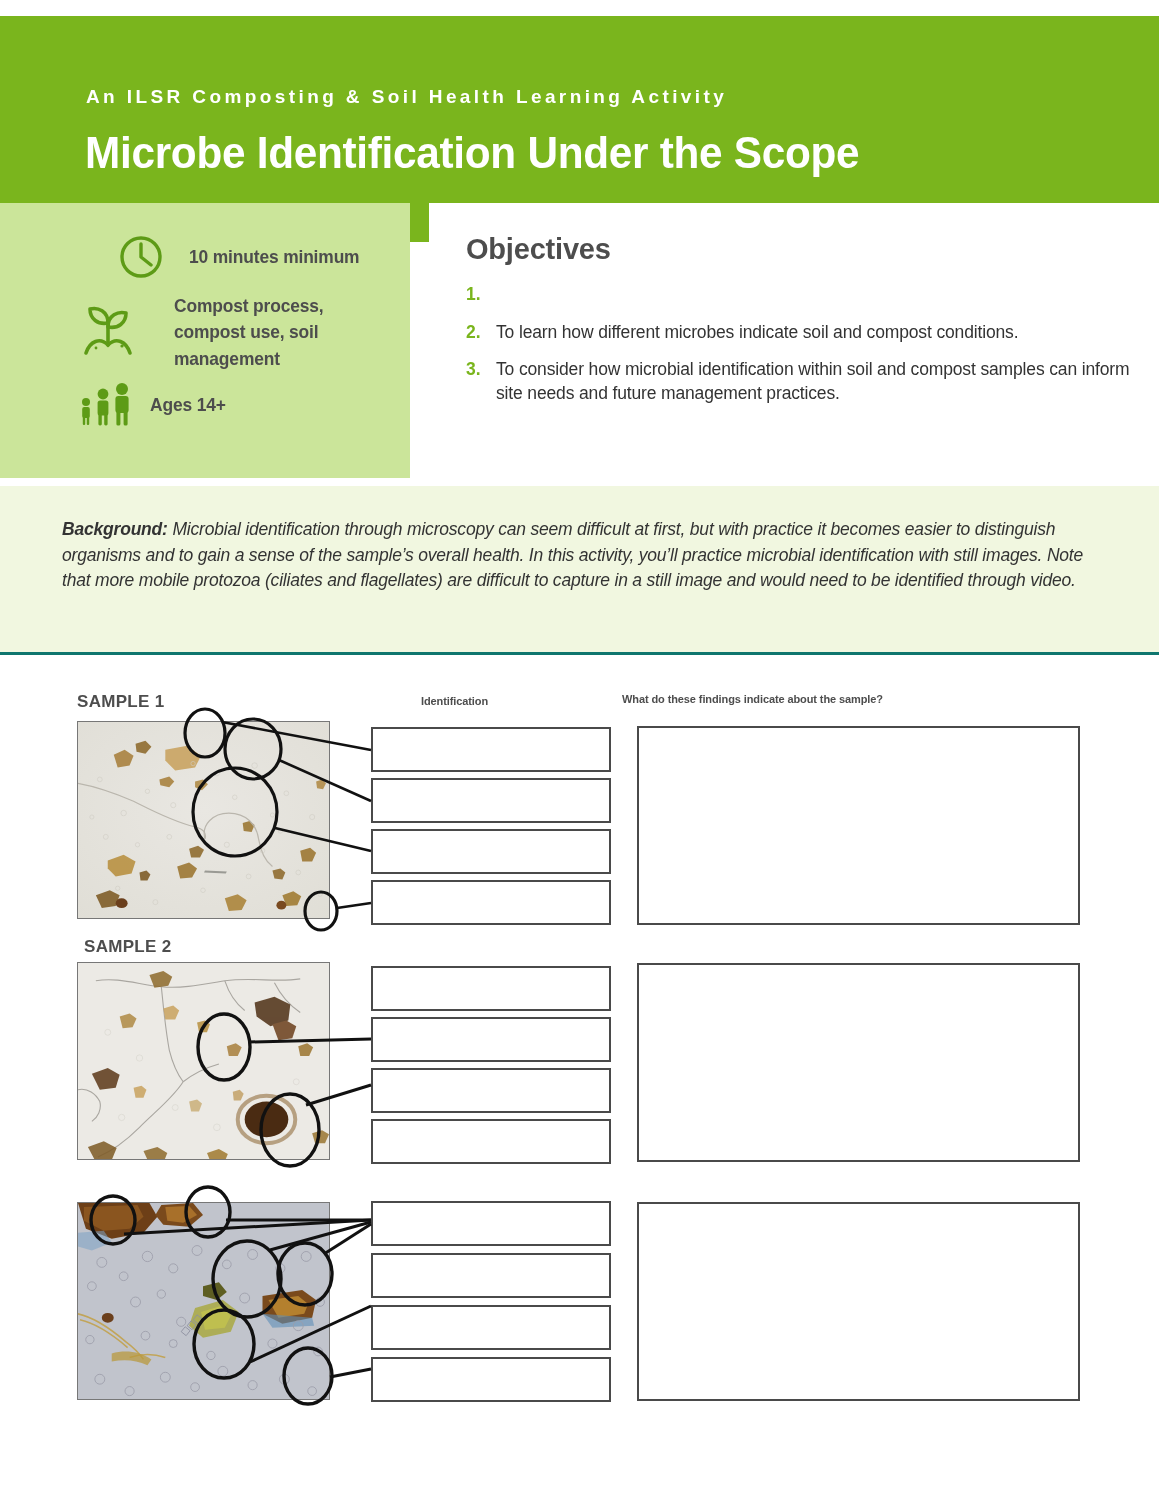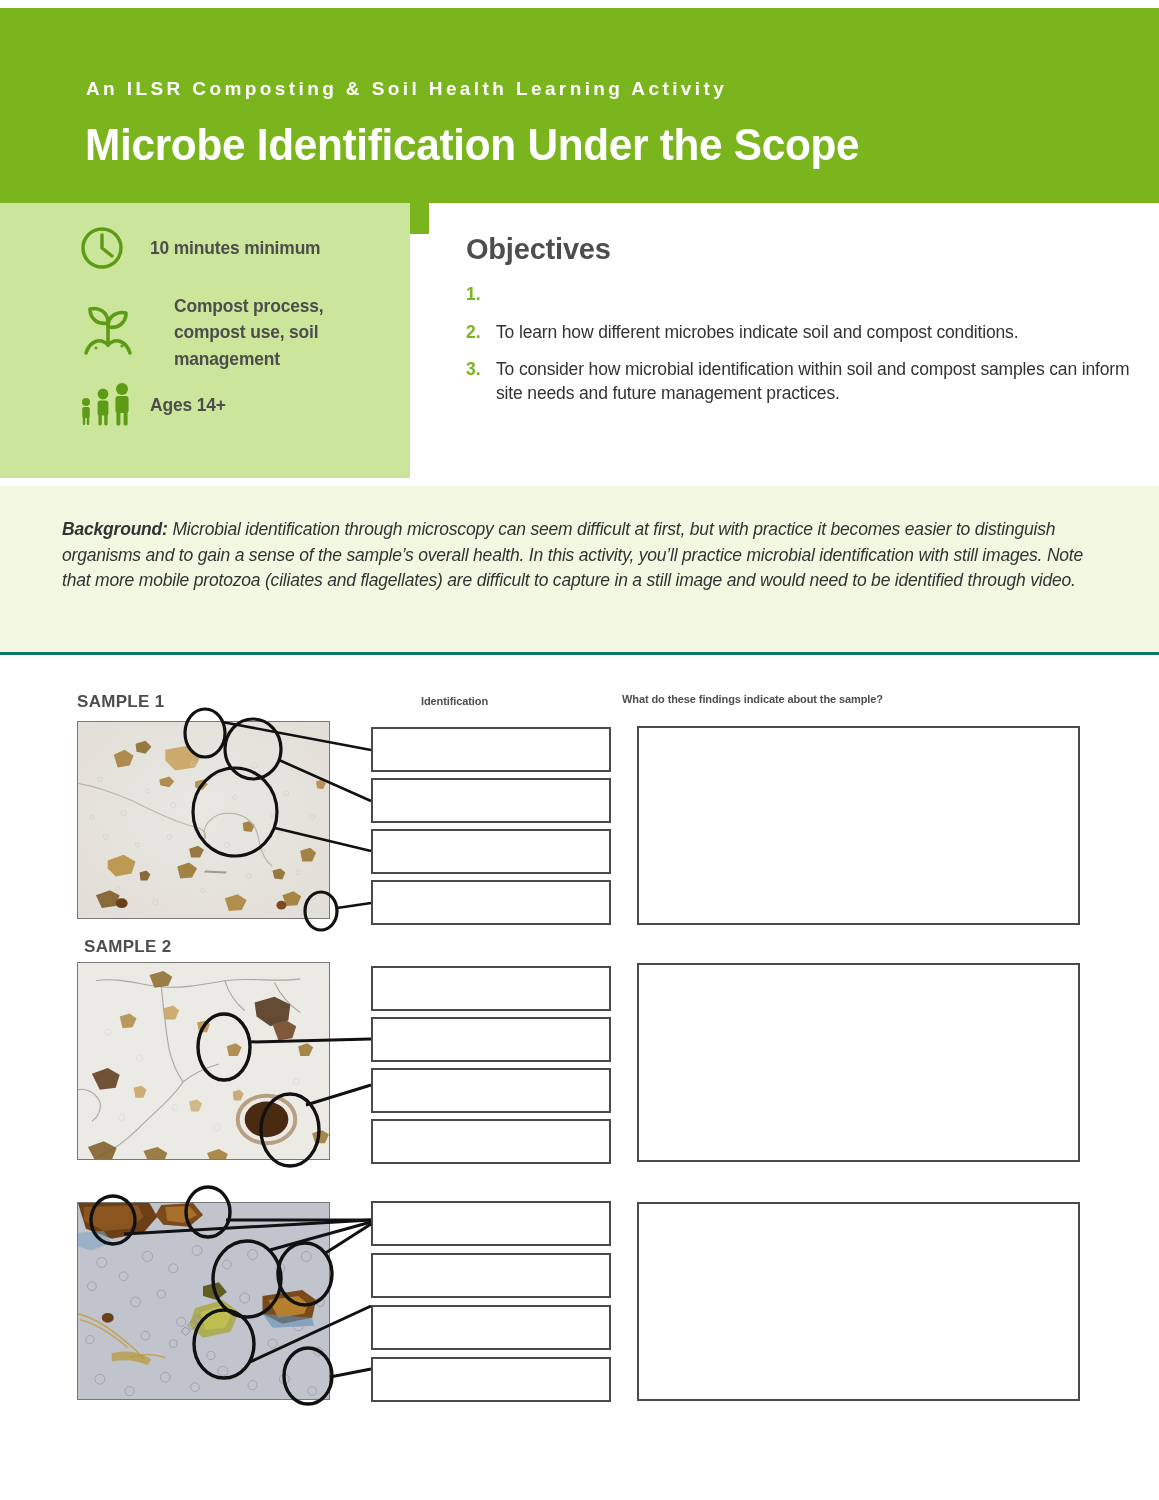--- a/index.html
+++ b/index.html
@@ -11,21 +11,21 @@
     width: 1159px;
     height: 1500px;
     position: relative;
     font-family: "Liberation Sans", sans-serif;
     overflow: hidden;
   }
 
   
   .header {
     position: absolute;
-    left: 0; top: 8px;
+    left: 0; top: 16px;
     width: 1159px;
     height: 226px;
     background: #7ab51d;
   }
   .header-eyebrow {
     position: absolute;
     left: 86px;
     top: 70px;
     color: #ffffff;
     font-size: 19px;
@@ -55,21 +55,21 @@
     height: 275px;
     background: #cbe59a;
   }
   .info-row {
     position: absolute;
     left: 0;
     width: 410px;
     display: flex;
     align-items: center;
   }
-  .info-row.r1 { top: 224px; }
+  .info-row.r1 { top: 233px; justify-content: center; }
   .info-row.r2 { top: 293px; gap: 24px; }
   .info-row.r3 { top: 382px; }
   .info-icon {
     width: 72px;
     margin-left: 78px;
     flex: none;
     display: flex;
     align-items: center;
     justify-content: flex-start;
   }

